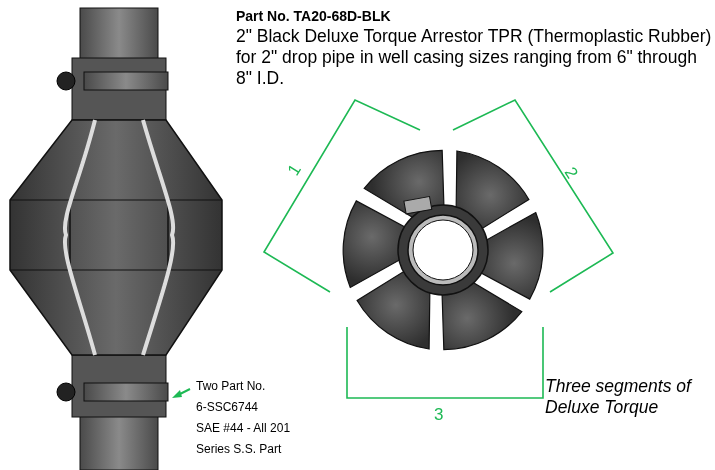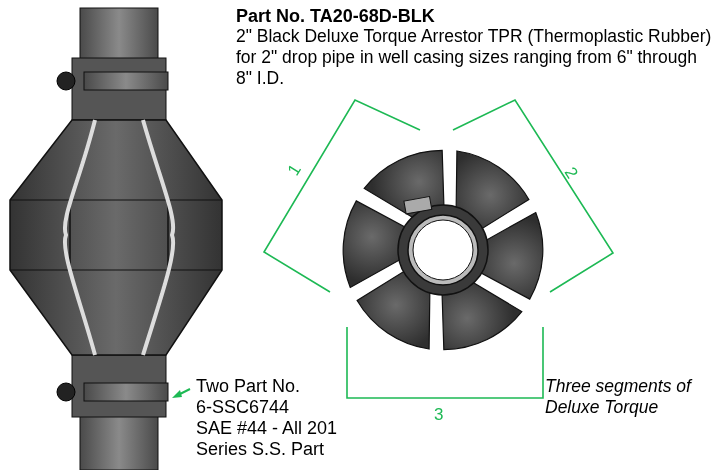--- a/index.html
+++ b/index.html
@@ -1,21 +1,21 @@
 <!DOCTYPE html>
 <html><head>
 <meta charset="utf-8">
 <style>
   html, body { margin:0; padding:0; background:#ffffff; }
   body { width:715px; height:470px; position:relative; overflow:hidden;
          font-family:"Liberation Sans", sans-serif; color:#000; }
   .abs { position:absolute; }
-  .title { left:236px; top:6px; font-size:18px; font-weight:bold; line-height:20px; }
+  .title { left:236px; top:6px; font-size:14px; font-weight:bold; line-height:20px; }
   .desc { left:236px; top:26px; width:480px; font-size:17.5px; line-height:21px; }
-  .note-left { left:196px; top:376px; font-size:18px; line-height:21px; }
+  .note-left { left:196px; top:376px; font-size:12px; line-height:21px; }
   .note-right { left:545px; top:376px; font-size:17.5px; line-height:21px;font-style:italic; }
   .dim-label { font-size:17px; color:#1db954; }
   svg { position:absolute; left:0; top:0; }
 </style>
 </head>
 <body>
 
 <svg width="715" height="470" viewBox="0 0 715 470">
   <defs>
     <linearGradient id="pipeG" x1="0" x2="1">

